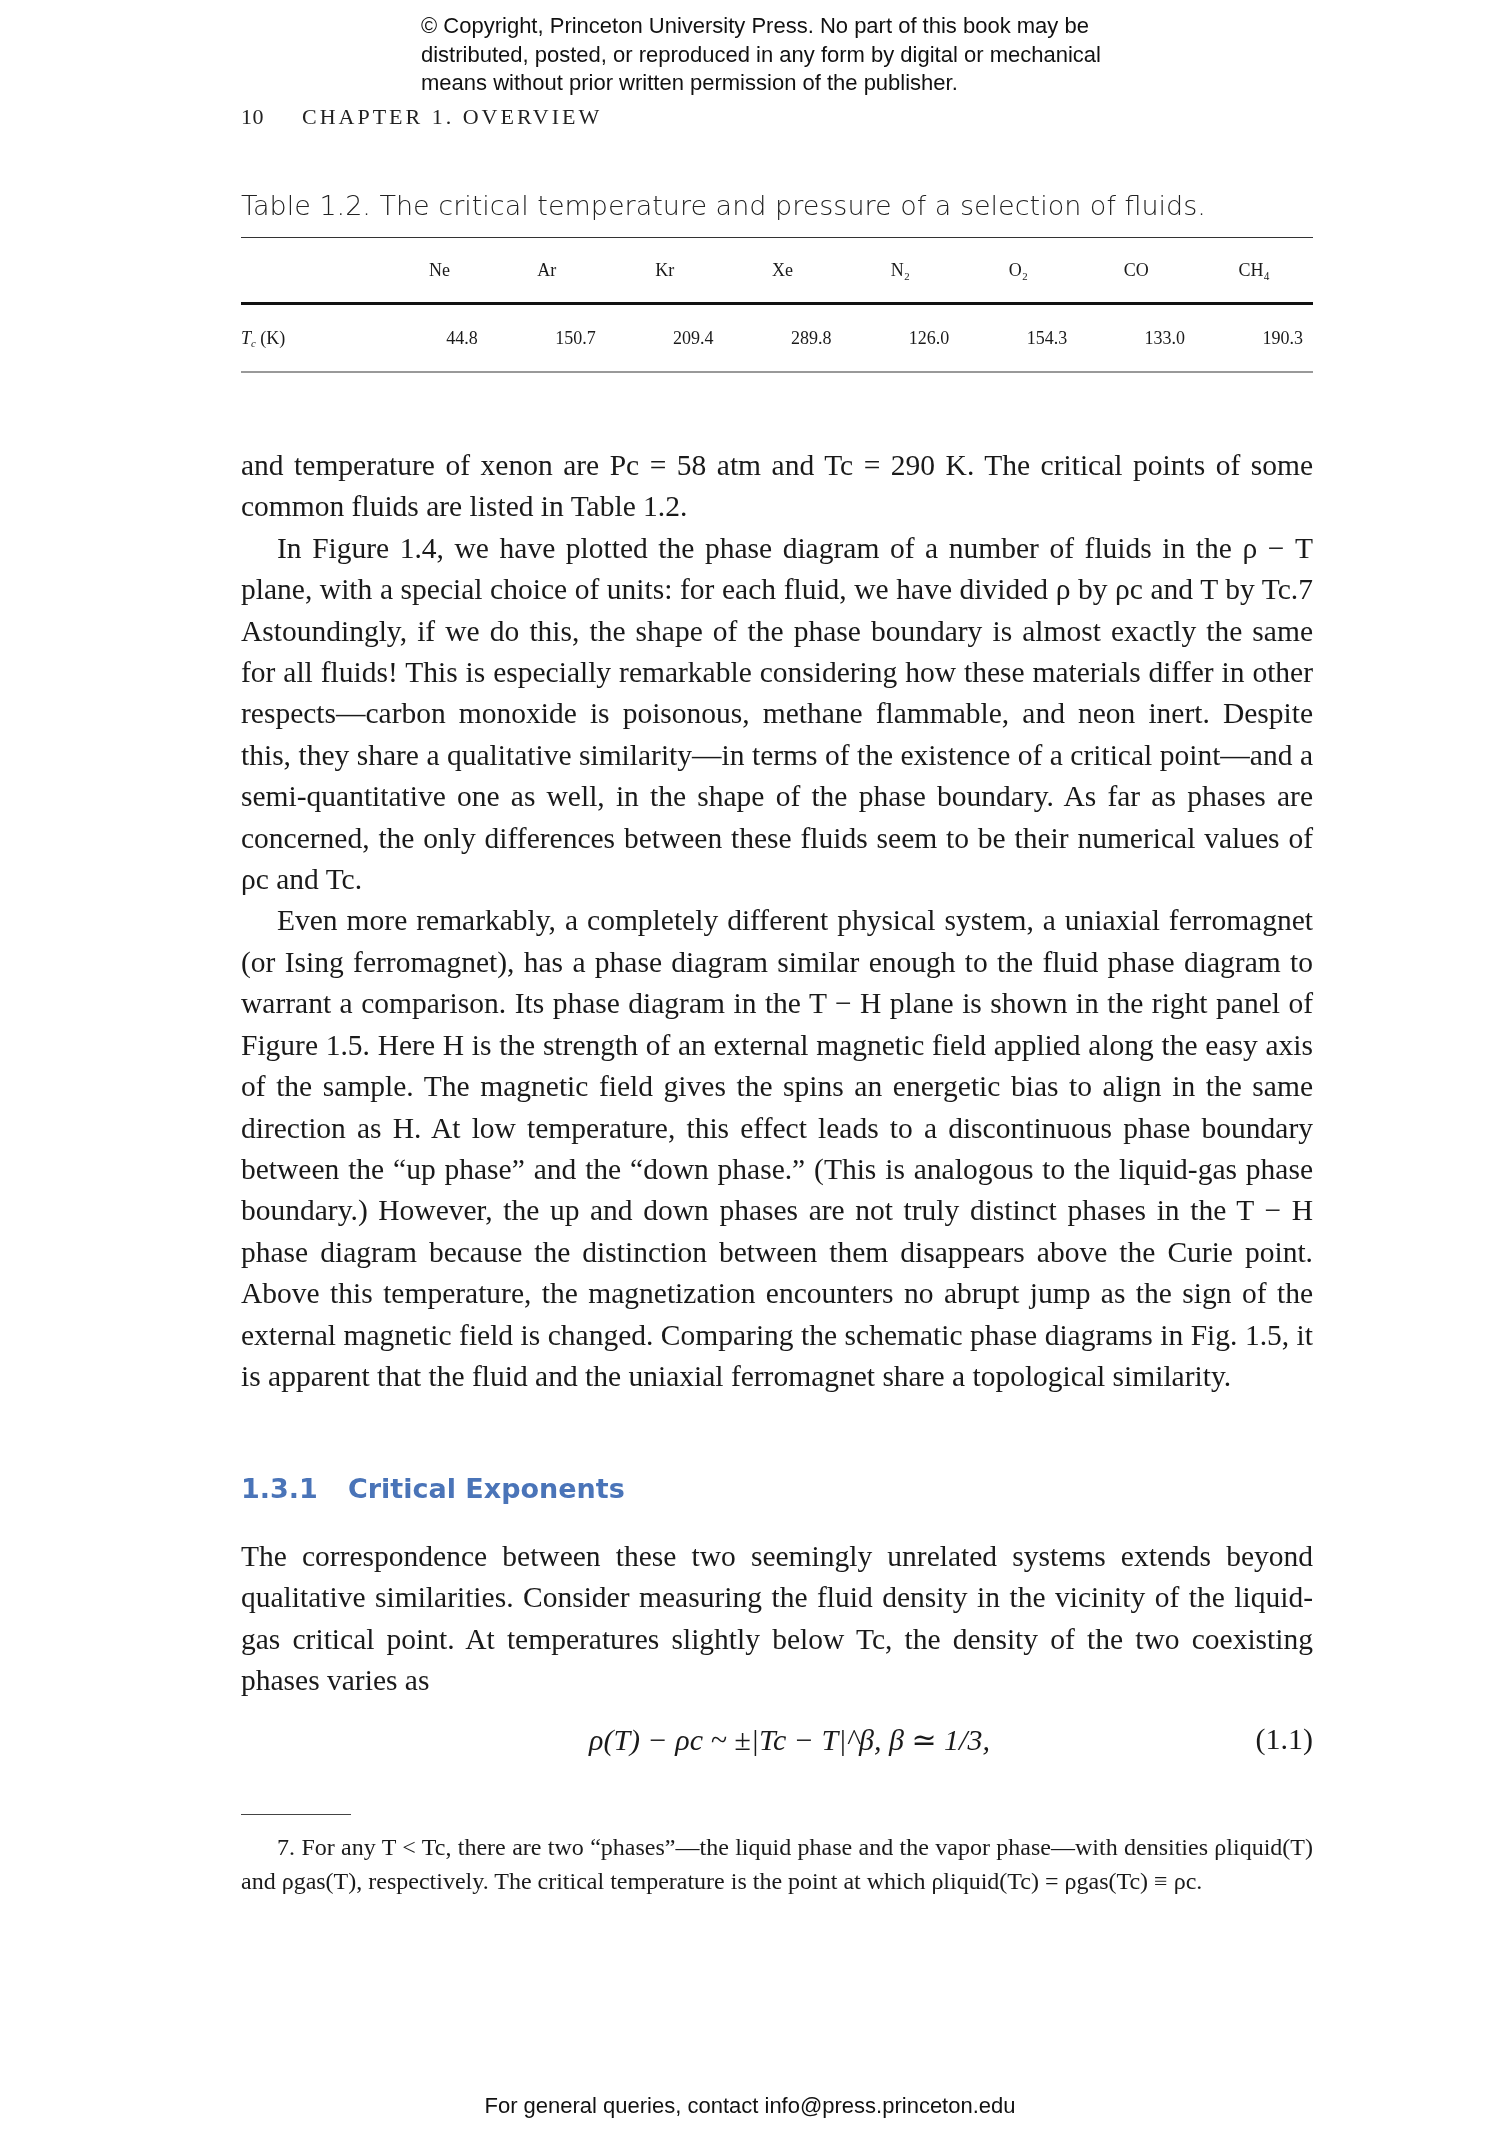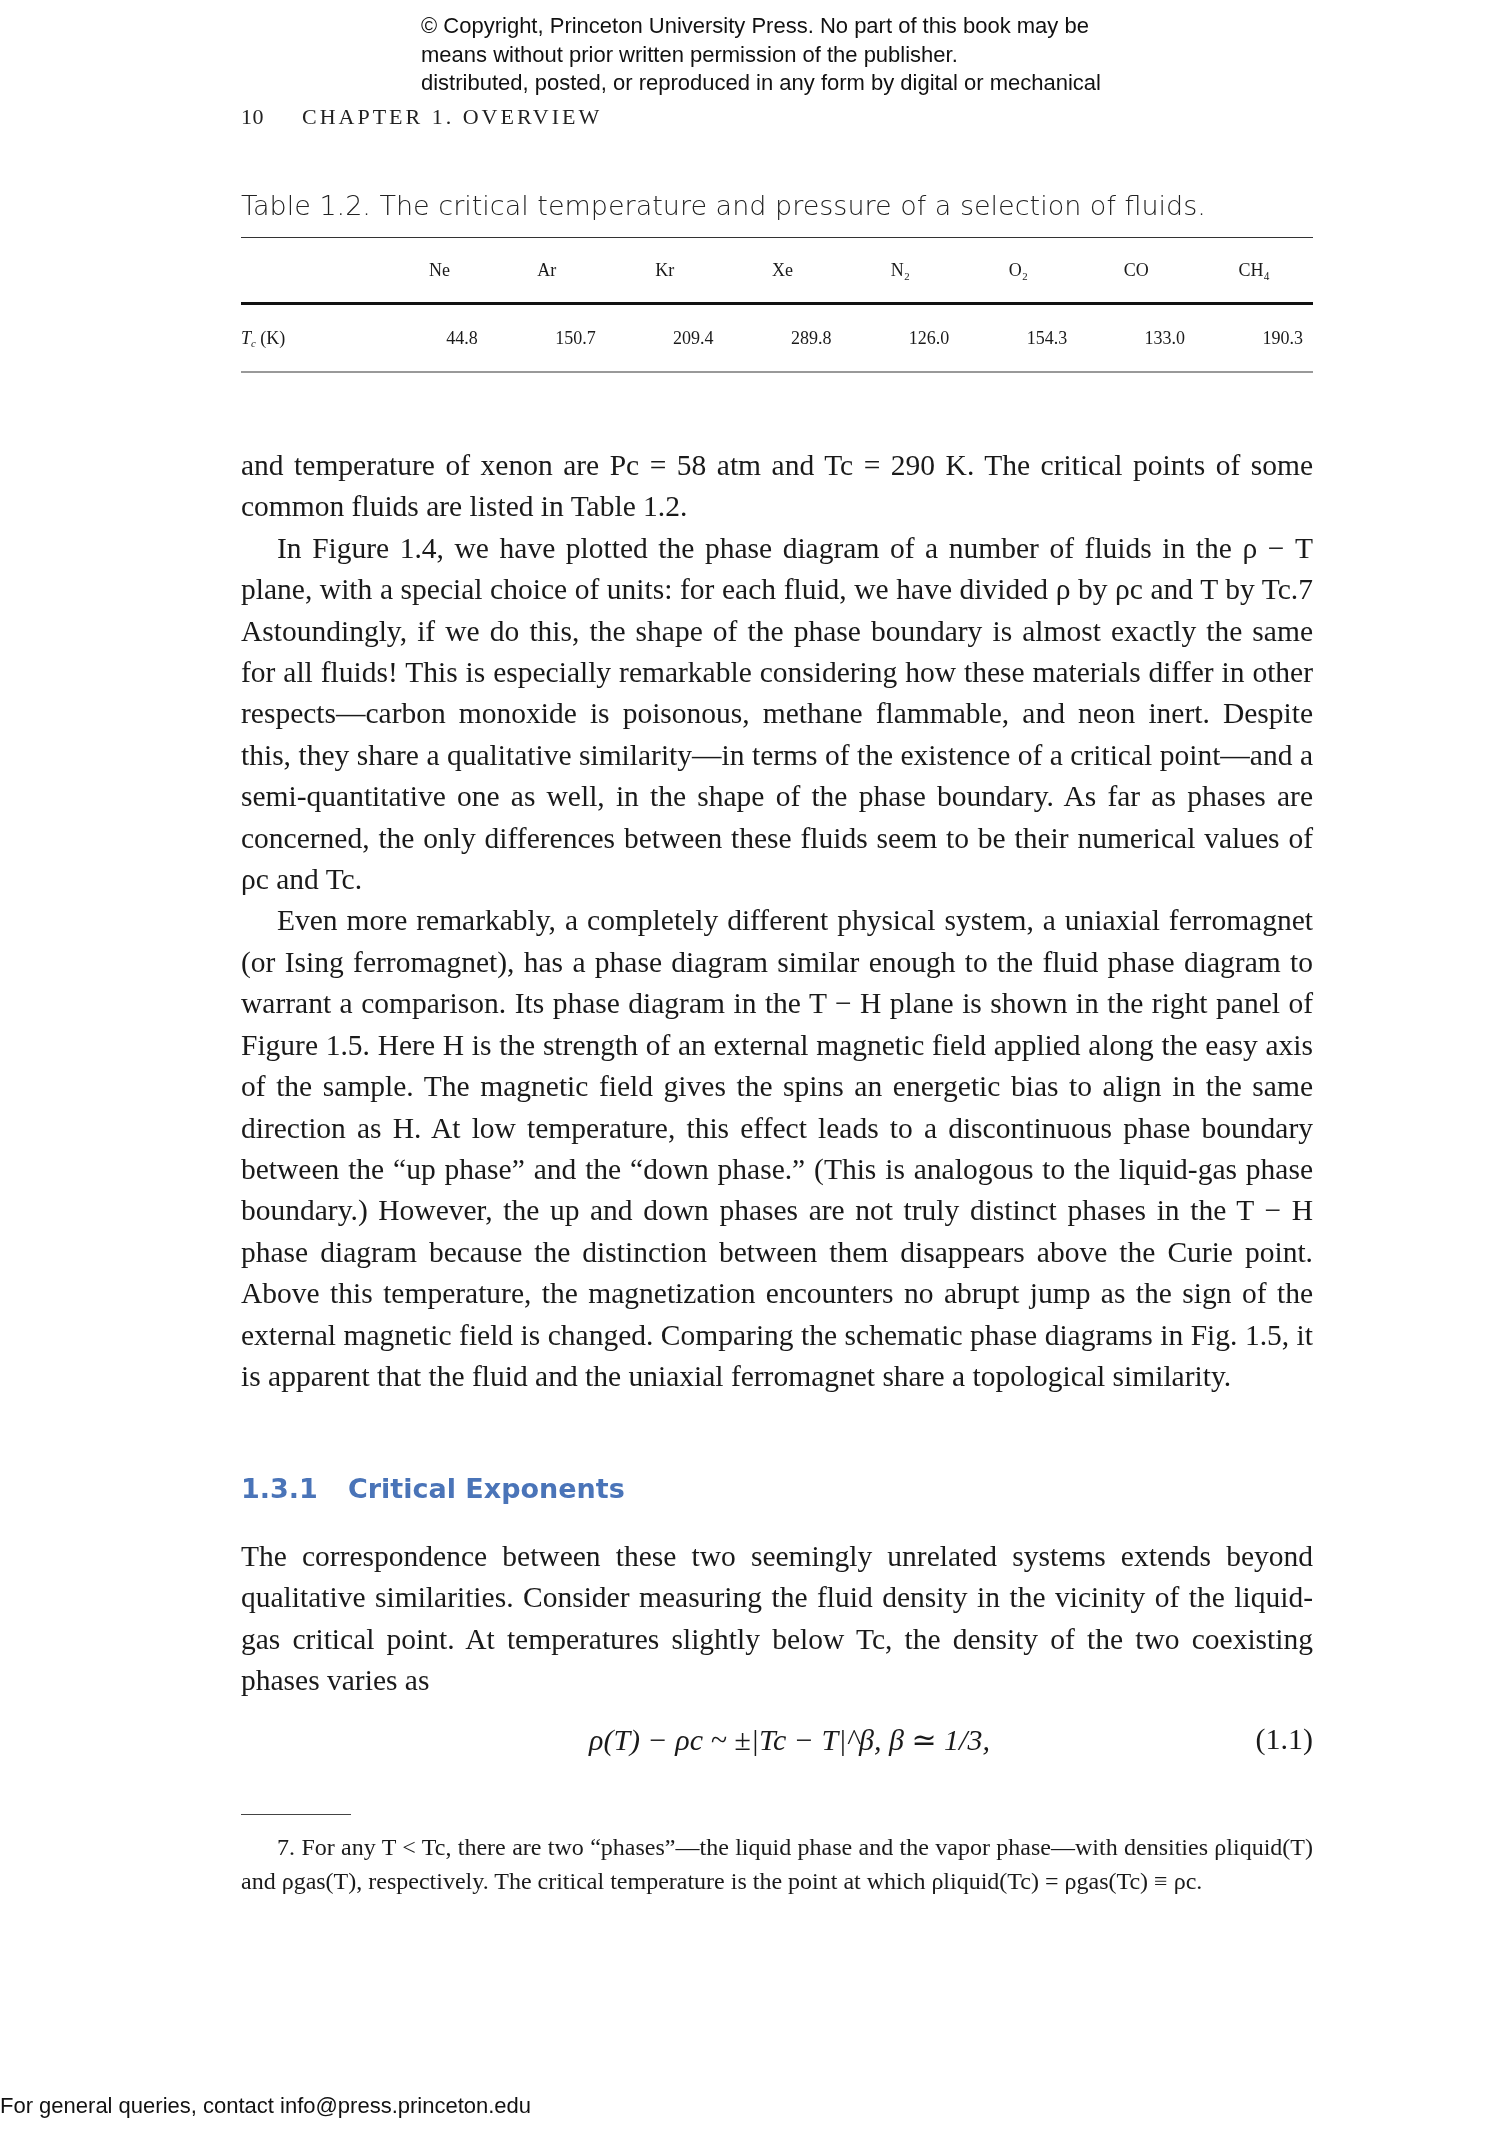--- a/index.html
+++ b/index.html
@@ -30,31 +30,31 @@
               font-weight:bold; font-size:27px; color:#4a74b8; }
   .sec-head .num { margin-right:30px; }
   #p2 { top:1536px; }
   .equation { position:absolute; left:241px; top:1722px; width:1072px; height:44px; font-size:30px; }
   .equation .eq-body { position:absolute; left:320px; top:0; font-style:italic;margin-left:28px; }
   .equation .eq-num { position:absolute; right:0; top:0; }
   .fn-rule { position:absolute; left:241px; top:1814px; width:110px; border-top:1.5px solid #444; }
   .footnote { position:absolute; left:241px; top:1830px; width:1072px; font-size:24px; line-height:34px;
               text-align:justify; }
   .footnote p { margin:0; text-indent:36px; }
-  .bottom-contact { position:absolute; left:0; width:1500px; top:2093px; 
+  .bottom-contact { position:absolute; left:0; width:1500px; top:2093px; text-align:center;
                     font-family:"Liberation Sans", sans-serif; font-size:22px; color:#111; }
   i { font-style:italic; }
 </style>
 </head>
 <body>
 
 <div class="copyright">
   <div>© Copyright, Princeton University Press. No part of this book may be</div>
+  <div>distributed, posted, or reproduced in any form by digital or mechanical</div>
   <div>means without prior written permission of the publisher.</div>
-  <div>distributed, posted, or reproduced in any form by digital or mechanical</div>
 </div>
 
 <div class="running-head">
   <span class="pg">10</span>
   <span class="ch">CHAPTER 1. OVERVIEW</span>
 </div>
 
 <div class="tcap">Table 1.2. The critical temperature and pressure of a selection of fluids.</div>
 
 <table class="crit">

